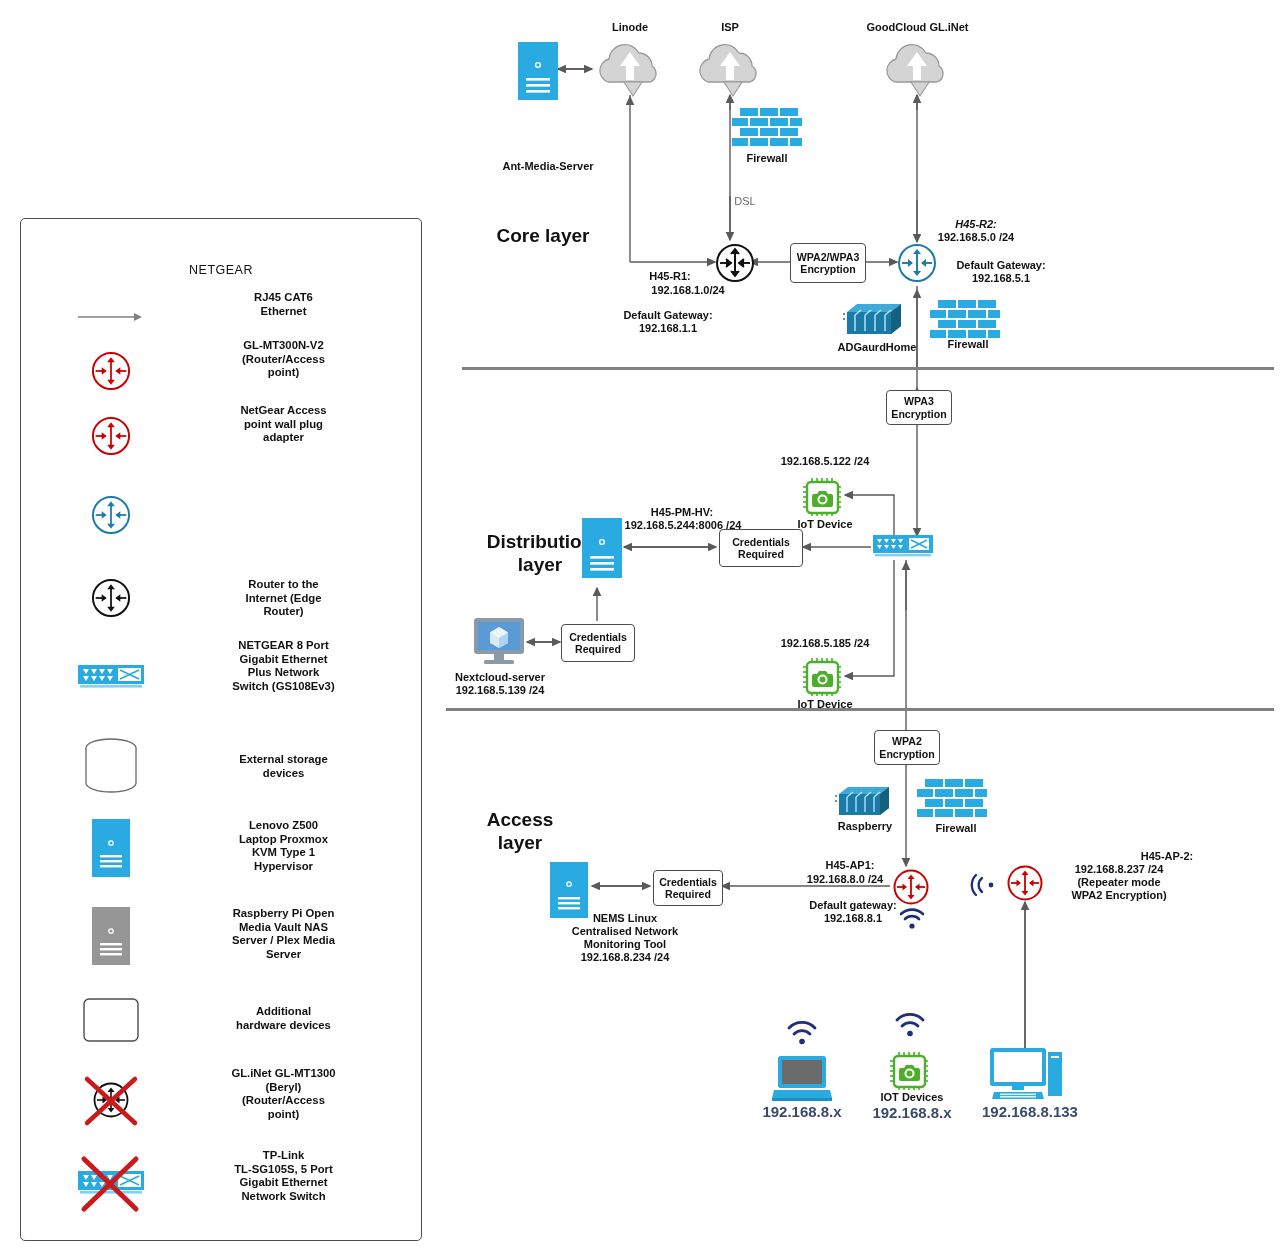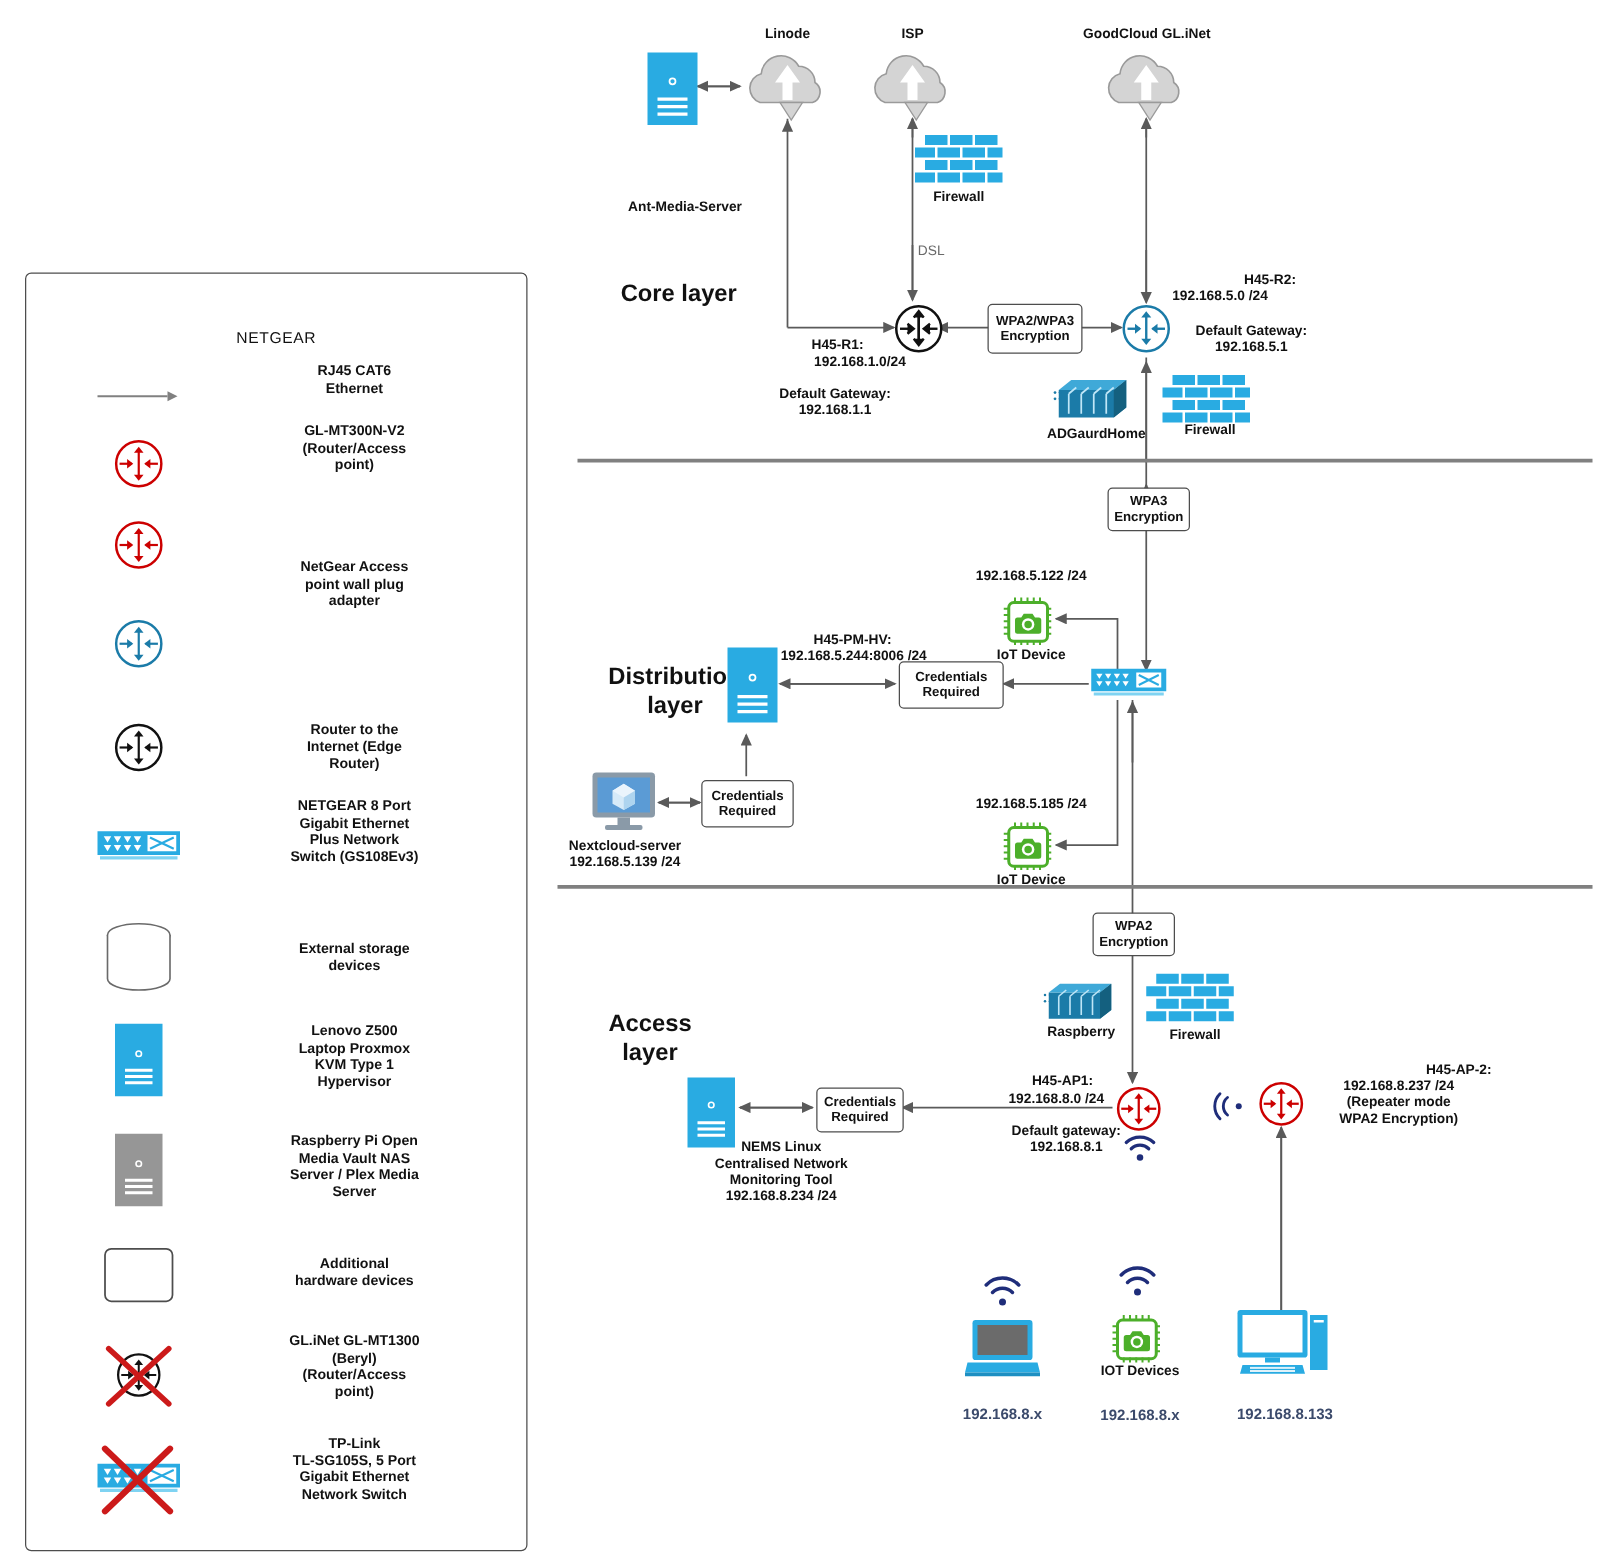--- a/index.html
+++ b/index.html
@@ -12,21 +12,21 @@
   .divider{position:absolute;height:3px;background:#808080;}
   .legend-box{position:absolute;left:20px;top:218px;width:400px;height:1021px;border:1.5px solid #4d4d4d;border-radius:5px;background:#fff;}
   .legend-title{position:absolute;width:100%;text-align:center;top:44px;font-size:12.5px;letter-spacing:.5px;color:#111;}
   .legend-row{position:absolute;left:0;width:400px;}
   .legend-icon{position:absolute;left:30px;width:120px;display:flex;align-items:center;justify-content:center;}
   .legend-text{position:absolute;left:150px;width:225px;text-align:center;font-weight:bold;font-size:11.3px;line-height:13.5px;color:#111;}
   .encbox{position:absolute;border:1.3px solid #4d4d4d;border-radius:4px;background:#fff;
           font-size:10.6px;font-weight:bold;line-height:12.5px;text-align:center;
           display:flex;align-items:center;justify-content:center;color:#111;}
   svg{display:block;overflow:visible;}
-  .ipb{position:absolute;font-size:12px;font-weight:bold;color:#3b4a6b;text-align:center;margin-top:21px;}
+  .ipb{position:absolute;font-size:15px;font-weight:bold;color:#3b4a6b;text-align:center;}
 </style>
 </head>
 <body>
 
 <svg class="abs" style="left:0;top:0;width:1280px;height:1254px;pointer-events:none;">
   <defs>
     <marker id="ah" markerWidth="7" markerHeight="7" refX="6" refY="3.2" orient="auto">
       <path d="M0,0 L7,3.2 L0,6.4 z" fill="#5a5a5a"></path>
     </marker>
     <marker id="ahs" markerWidth="7" markerHeight="7" refX="6" refY="3.2" orient="auto">
@@ -186,21 +186,21 @@
         <path d="M23,13 L23,33"></path>
         <path d="M19,14 L23,9 L27,14" fill="#1B7BA8" stroke="none"></path>
         <path d="M19,31 L23,36 L27,31" fill="#1B7BA8" stroke="none"></path>
         <path d="M8,23 L18,23"></path>
           <path d="M14,19 L19,23 L14,27" fill="#1B7BA8" stroke="none"></path>
         <path d="M38,23 L28,23"></path>
           <path d="M32,19 L27,23 L32,27" fill="#1B7BA8" stroke="none"></path>
       </g>
     </svg>
   </div>
-  <div class="lbl" style="left:940px;top:218px;width:152px;">H45-R2:</div>
+  <div class="lbl" style="left:900px;top:218px;width:152px;font-style:italic;">H45-R2:</div>
   <div class="lbl" style="left:900px;top:231px;width:152px;">192.168.5.0 /24</div>
   <div class="lbl" style="left:930px;top:259px;width:142px;">Default Gateway:</div>
   <div class="lbl" style="left:930px;top:272px;width:142px;">192.168.5.1</div>
 
   <div class="abs" style="left:843px;top:300px;">
     <svg width="62" height="40" viewBox="0 0 62 40">
       <path d="M4,12 L48,12 L58,4 L58,26 L48,34 L4,34 z" fill="#1B7BA8"></path>
       <path d="M4,12 L14,4 L58,4 L48,12 z" fill="#3FA9D8"></path>
       <path d="M48,12 L58,4 L58,26 L48,34 z" fill="#14607F"></path>
       <g stroke="#bfe6f7" stroke-width="1.4" fill="none">
@@ -645,21 +645,21 @@
           <path d="M21,12 L21,30"></path>
           <path d="M17.5,13 L21,8.5 L24.5,13" fill="#CC0000" stroke="none"></path>
           <path d="M17.5,29 L21,33.5 L24.5,29" fill="#CC0000" stroke="none"></path>
           <path d="M7,21 L16,21"></path>
             <path d="M12.5,17.5 L17,21 L12.5,24.5" fill="#CC0000" stroke="none"></path>
           <path d="M35,21 L26,21"></path>
             <path d="M29.5,17.5 L25,21 L29.5,24.5" fill="#CC0000" stroke="none"></path>
         </g>
       </svg>
     </div>
-    <div class="legend-text" style="top:0px;margin-top:44px;">
+    <div class="legend-text" style="top:0px;">
       <div>NetGear Access</div>
       <div>point wall plug</div>
       <div>adapter</div>
     </div>
   </div>
 
   <div class="legend-row" style="top:264px;height:68px;">
     <div class="legend-icon" style="top:6px;height:52px;">
       <svg width="46" height="46" viewBox="0 0 42 42">
         <circle cx="21" cy="21" r="16.5" fill="#ffffff" stroke="#1B7BA8" stroke-width="1.8"></circle>

